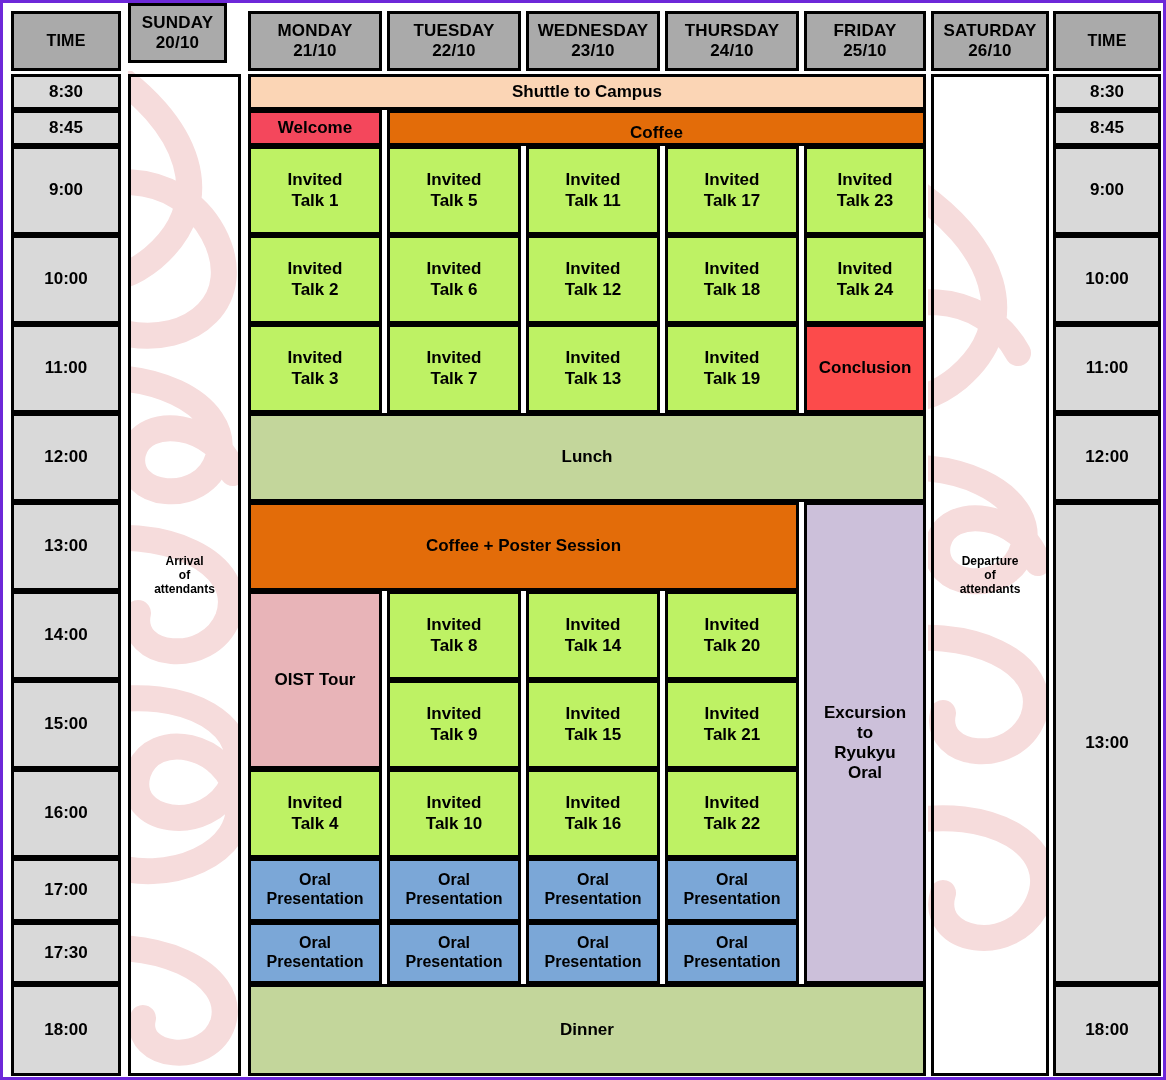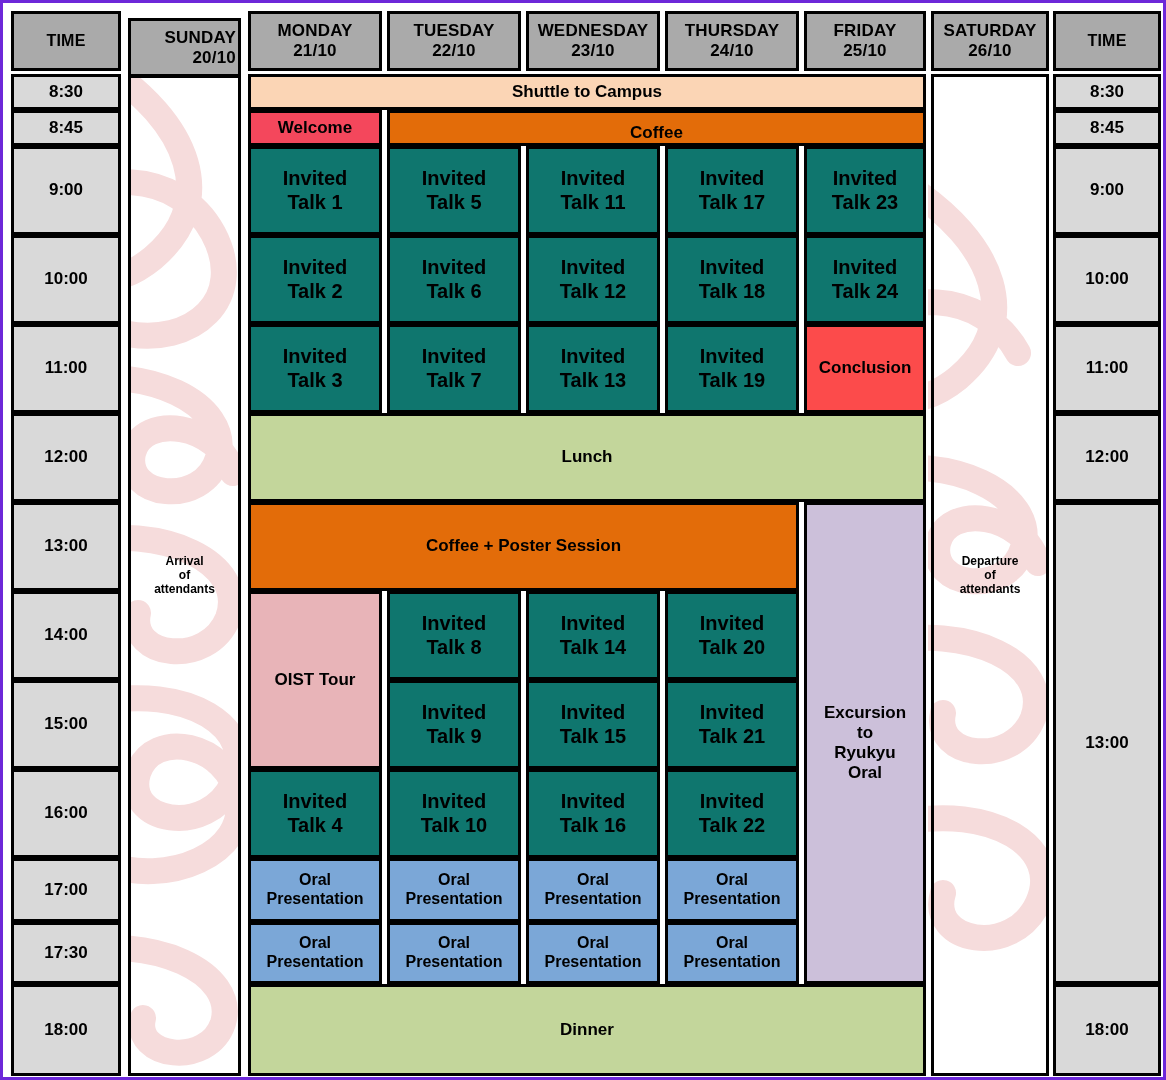--- a/index.html
+++ b/index.html
@@ -31,21 +31,21 @@
     color:#000;
     line-height:1.18;
     z-index:2;
     overflow:hidden;
   }
   .cell > span{display:block;width:100%;padding:0 2px;}
   .hdr{background:#aaaaaa;font-size:17px;letter-spacing:.2px;}
   .hdr.timehdr{font-size:16px;}
   .timecell{background:#d9d9d9;font-size:17px;}
   .daycol{background:transparent;border:3px solid #000;font-size:17px;}
-  .talk{background:#0f766e;font-size:20px;}
+  .talk{background:#bef264;font-size:17px;}
   .oral{background:#7ba7d7;font-size:16px;}
   .shuttle{background:#fbd5b5;font-size:17px;}
   .coffee{background:#e36c09;font-size:17px;}
   .welcome{background:#f4475c;font-size:17px;}
   .conclusion{background:#fc4b4b;font-size:17px;}
   .meal{background:#c3d69b;font-size:17px;}
   .tour{background:#e8b4b8;font-size:17px;}
   .excursion{background:#ccc0da;font-size:17px;}
   .whitecol{background:#ffffff;font-size:12px;}
 </style>
@@ -75,21 +75,21 @@
       <path d="M 865 470 C 945 450 1035 490 1020 545 C 1005 595 925 585 935 540 C 945 500 1020 510 1035 560"></path>
       <path d="M 875 640 C 965 620 1050 660 1030 715 C 1010 765 930 755 940 710"></path>
       <path d="M 895 820 C 990 800 1060 845 1035 900 C 1010 955 925 940 940 890"></path>
     </g>
   </svg>
 
   <div class="cell hdr timehdr" style="left:8px;top:8px;width:110px;height:60px;">
     <span>TIME</span>
   </div>
 
-  <div class="cell hdr" style="left:125px;top:15px;width:113px;height:60px;text-align:right;">
+  <div class="cell hdr" style="left:125px;top:0;width:99px;height:60px;">
     <span>
       <span>SUNDAY</span><br>
       <span>20/10</span>
     </span>
   </div>
 
   <div class="cell hdr" style="left:245px;top:8px;width:134px;height:60px;">
     <span>
       <span>MONDAY</span><br>
       <span>21/10</span>

